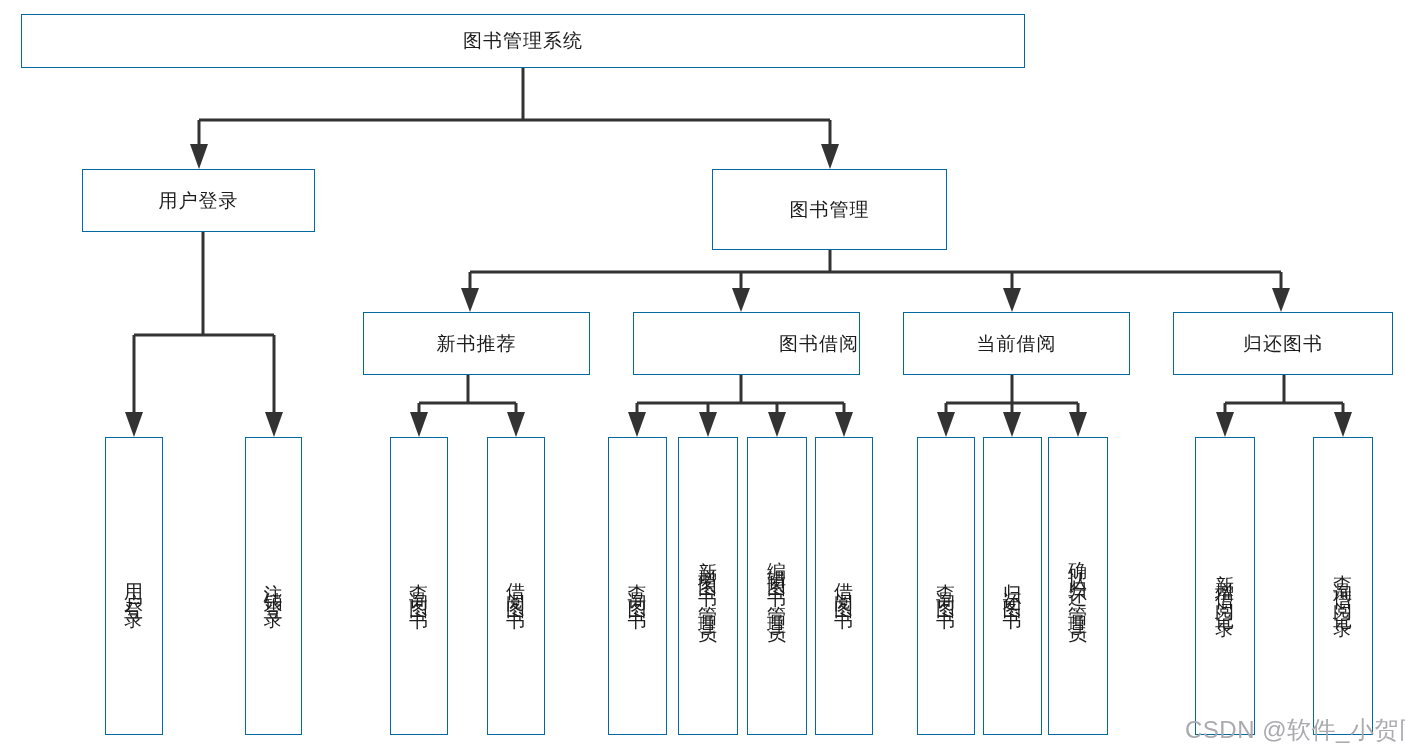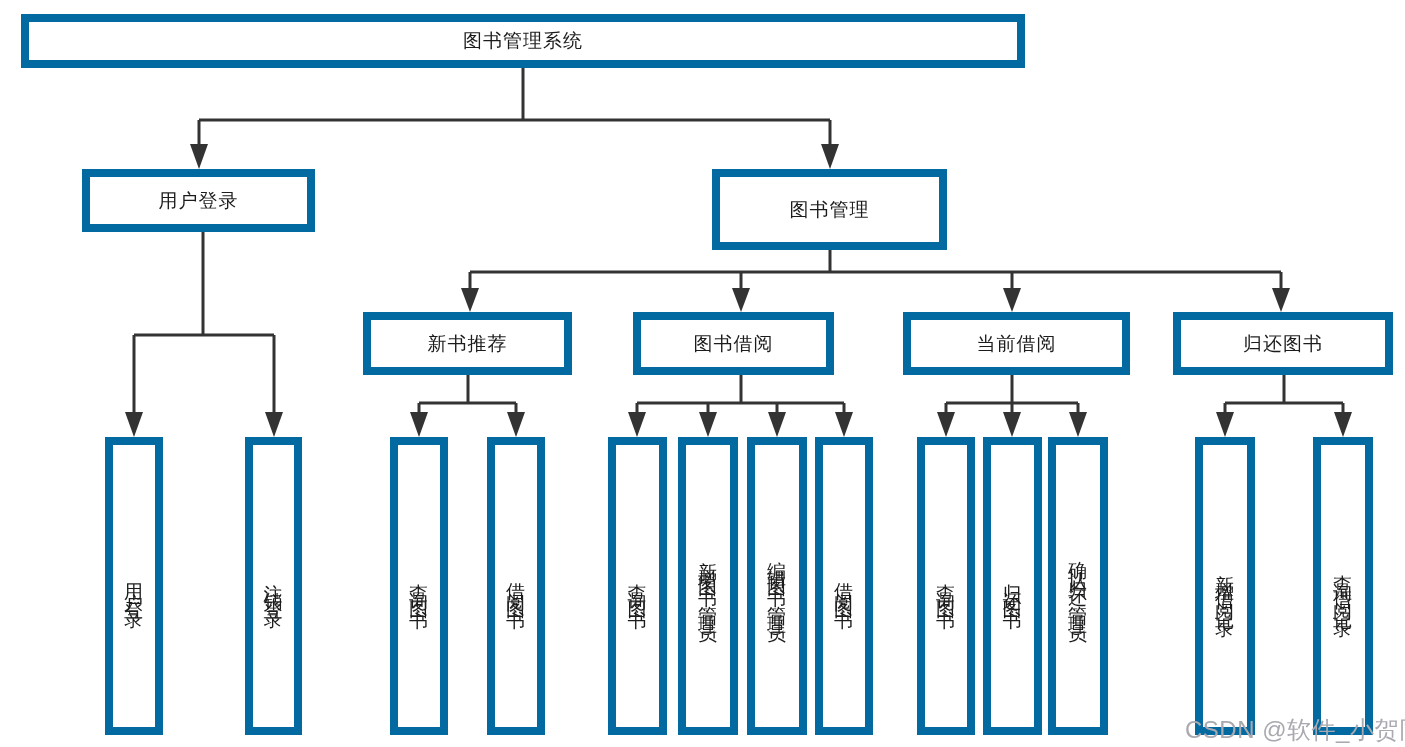--- a/index.html
+++ b/index.html
@@ -8,36 +8,36 @@
     position: relative;
     font-family: "Liberation Sans", "DejaVu Sans", sans-serif;
     overflow: hidden;
   }
   .stage { position: absolute; inset: 0; width: 1405px; height: 747px; }
   svg.connectors { position: absolute; left: 0; top: 0; pointer-events: none; }
 
   .box {
     position: absolute;
     background: #ffffff;
-    border: 8px solid #0369a1;
+    border: 1px solid #0369a1;
     box-sizing: border-box;
     display: flex;
     align-items: center;
     justify-content: center;
     color: #1c1c1c;
   }
   .h-label { font-size: 19px; letter-spacing: 1px; white-space: nowrap; }
 
   .root-box   { left: 21px;  top: 14px;  width: 1004px; height: 54px; }
   .l2a        { left: 82px;  top: 169px; width: 233px;  height: 63px; }
   .l2b        { left: 712px; top: 169px; width: 235px;  height: 81px; }
 
   .l3 { top: 312px; height: 63px; }
-  .l3a { left: 363px;  width: 209px; }
-  .l3b { left: 633px;  width: 201px; }
+  .l3a { left: 363px;  width: 227px; }
+  .l3b { left: 633px;  width: 227px; justify-content: flex-end; }
   .l3c { left: 903px;  width: 227px; }
   .l3d { left: 1173px; width: 220px; }
 
   .leaf {
     top: 437px; height: 298px; width: 58px;
     writing-mode: vertical-rl;
     text-orientation: mixed;
     font-size: 19px;
     letter-spacing: 9px;
     line-height: 1;

